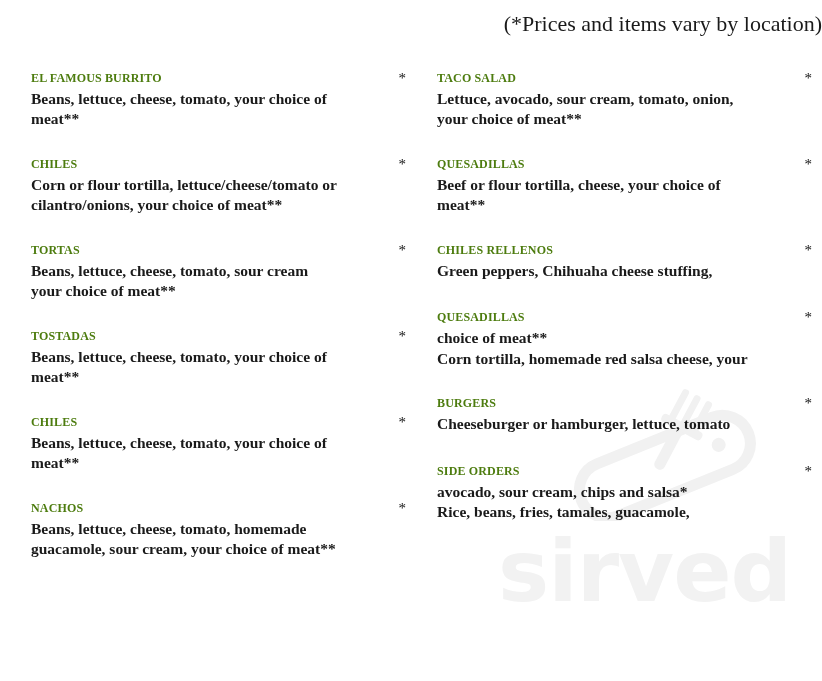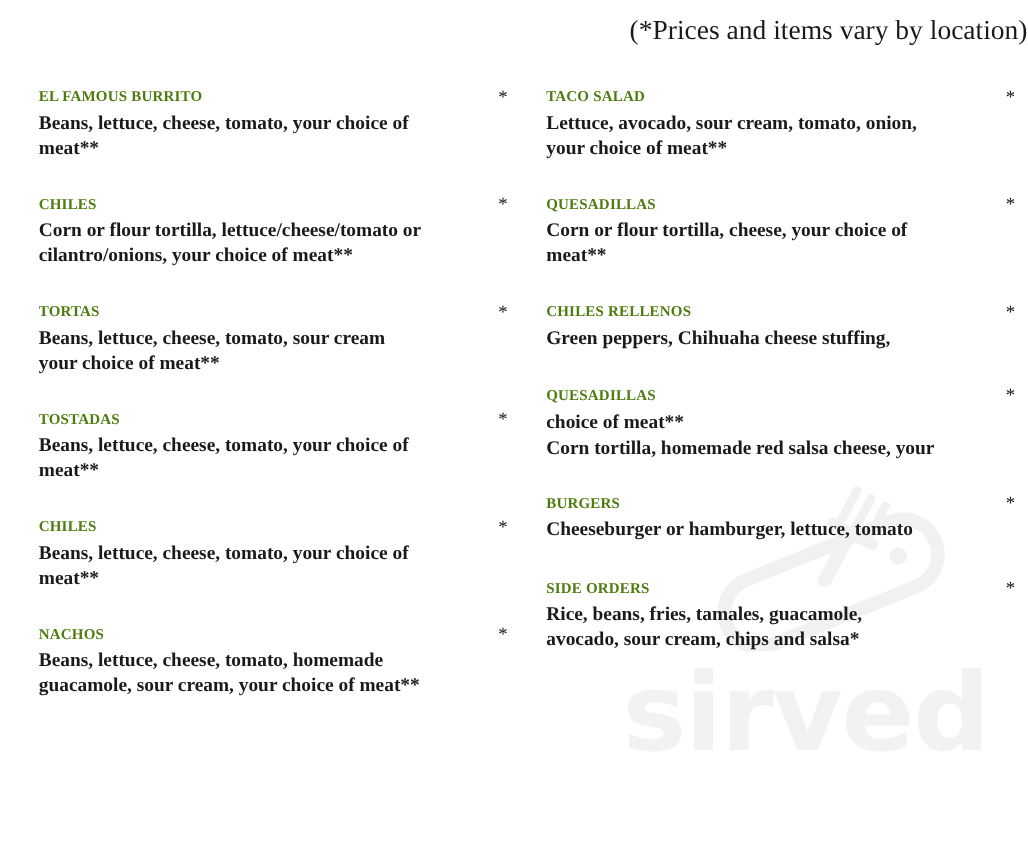--- a/index.html
+++ b/index.html
@@ -193,21 +193,21 @@
       <div class="menu-item gap-md">
         <div class="item-head"><span class="item-name">TACO SALAD</span><span class="item-star">*</span></div>
         <div class="item-desc">
           <span class="dline">Lettuce, avocado, sour cream, tomato, onion,</span>
           <span class="dline">your choice of meat**</span>
         </div>
       </div>
       <div class="menu-item gap-md">
         <div class="item-head"><span class="item-name">QUESADILLAS</span><span class="item-star">*</span></div>
         <div class="item-desc">
-          <span class="dline">Corn or flour tortilla, cheese, your choice of</span>
+          <span class="dline">Beef or flour tortilla, cheese, your choice of</span>
           <span class="dline">meat**</span>
         </div>
       </div>
       <div class="menu-item gap-lg">
         <div class="item-head"><span class="item-name">CHILES RELLENOS</span><span class="item-star">*</span></div>
         <div class="item-desc">
           <span class="dline">Green peppers, Chihuaha cheese stuffing,</span>
         </div>
       </div>
       <div class="menu-item gap-md">
@@ -219,20 +219,20 @@
       </div>
       <div class="menu-item gap-lg">
         <div class="item-head"><span class="item-name">BURGERS</span><span class="item-star">*</span></div>
         <div class="item-desc">
           <span class="dline">Cheeseburger or hamburger, lettuce, tomato</span>
         </div>
       </div>
       <div class="menu-item gap-md">
         <div class="item-head"><span class="item-name">SIDE ORDERS</span><span class="item-star">*</span></div>
         <div class="item-desc">
+          <span class="dline">avocado, sour cream, chips and salsa*</span>
           <span class="dline">Rice, beans, fries, tamales, guacamole,</span>
-          <span class="dline">avocado, sour cream, chips and salsa*</span>
         </div>
       </div>
       <div class="menu-item gap-md">
       </div>
     </div>
 </div>
 
 </body></html>

